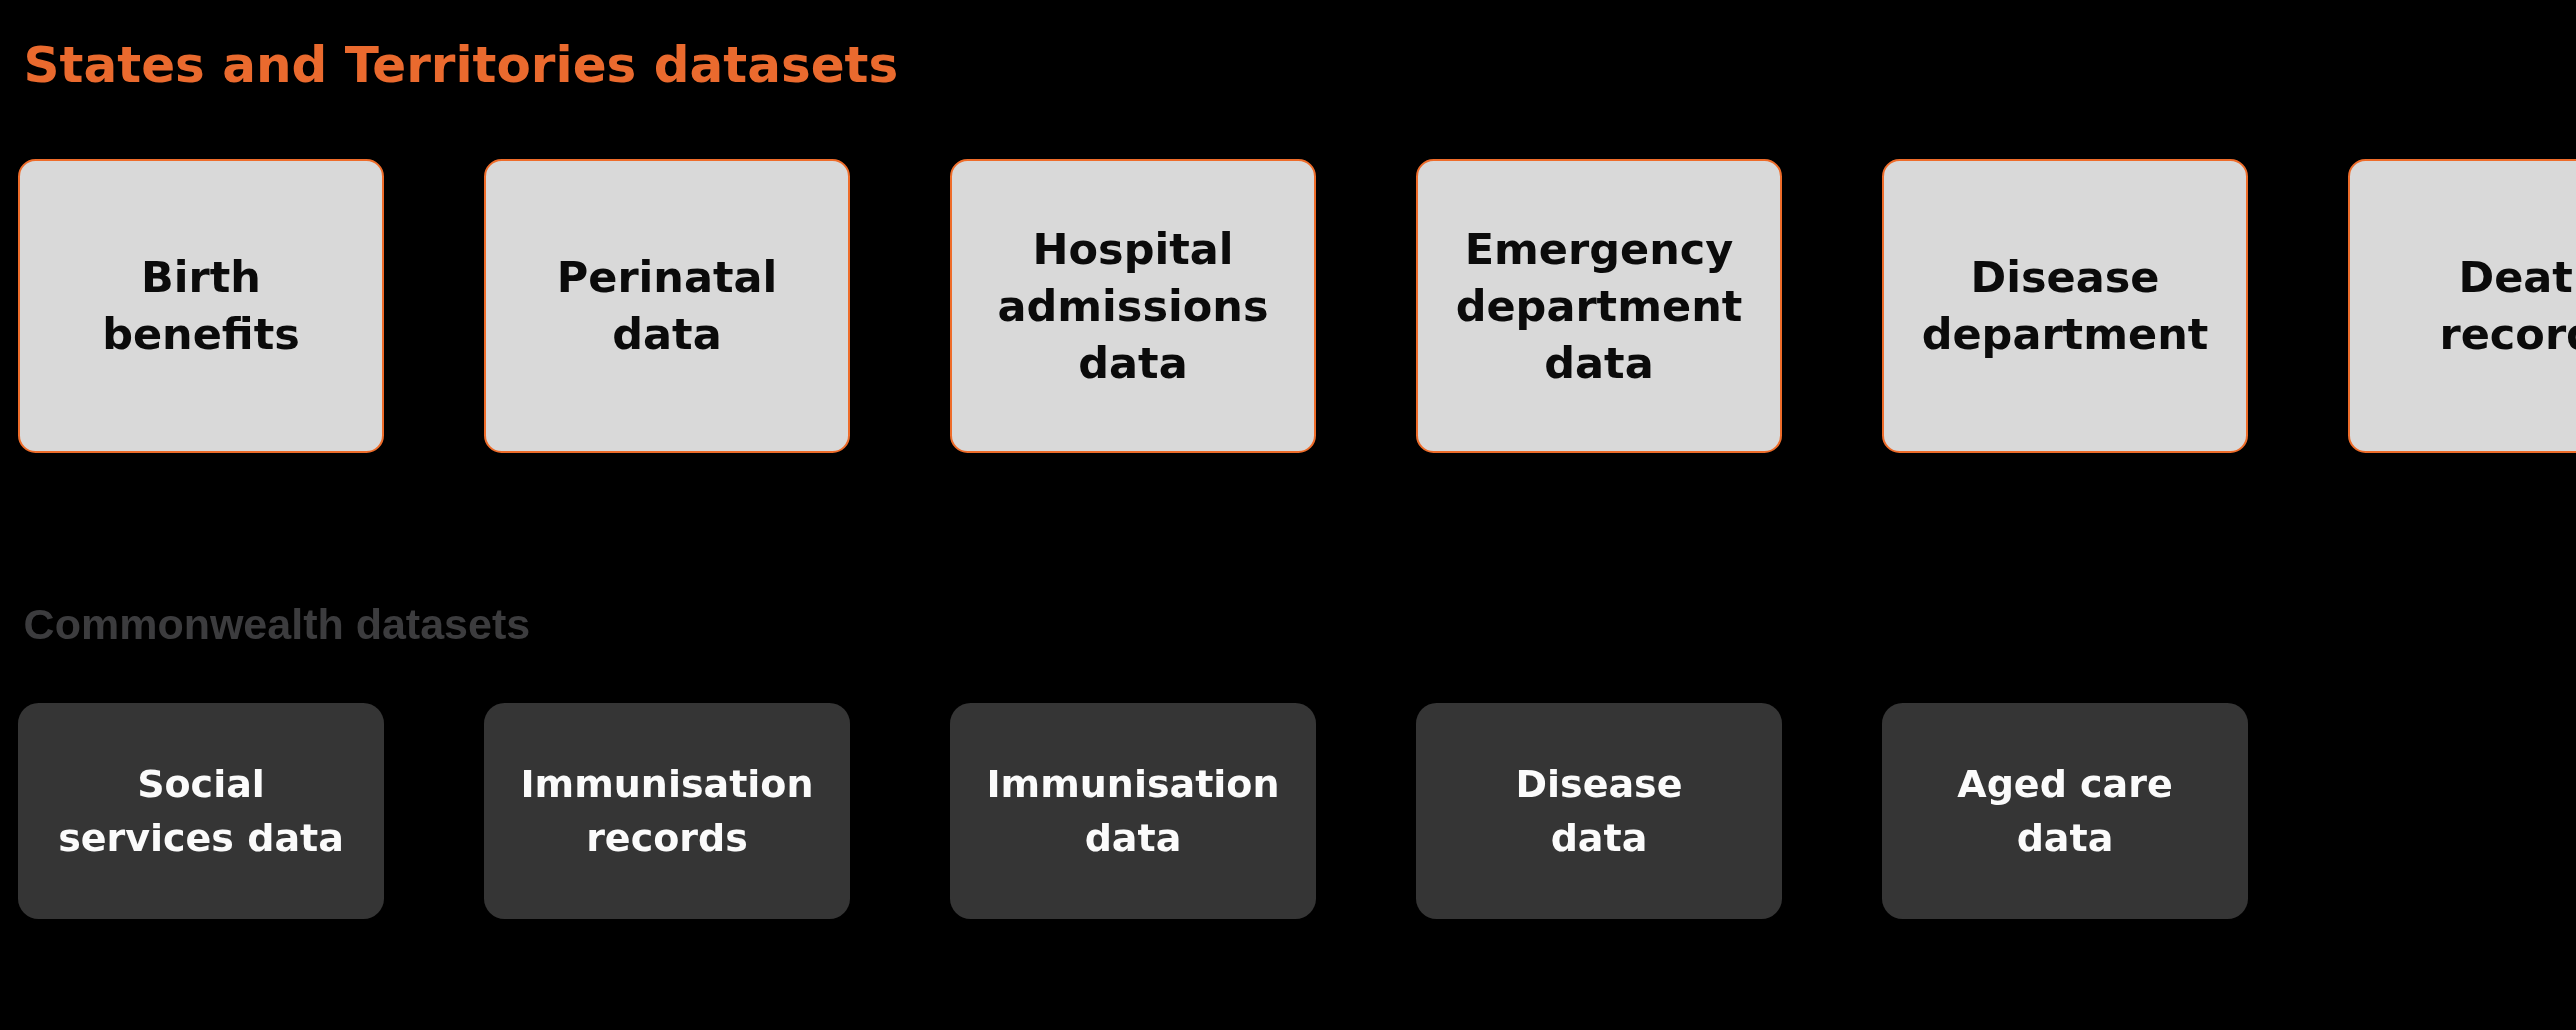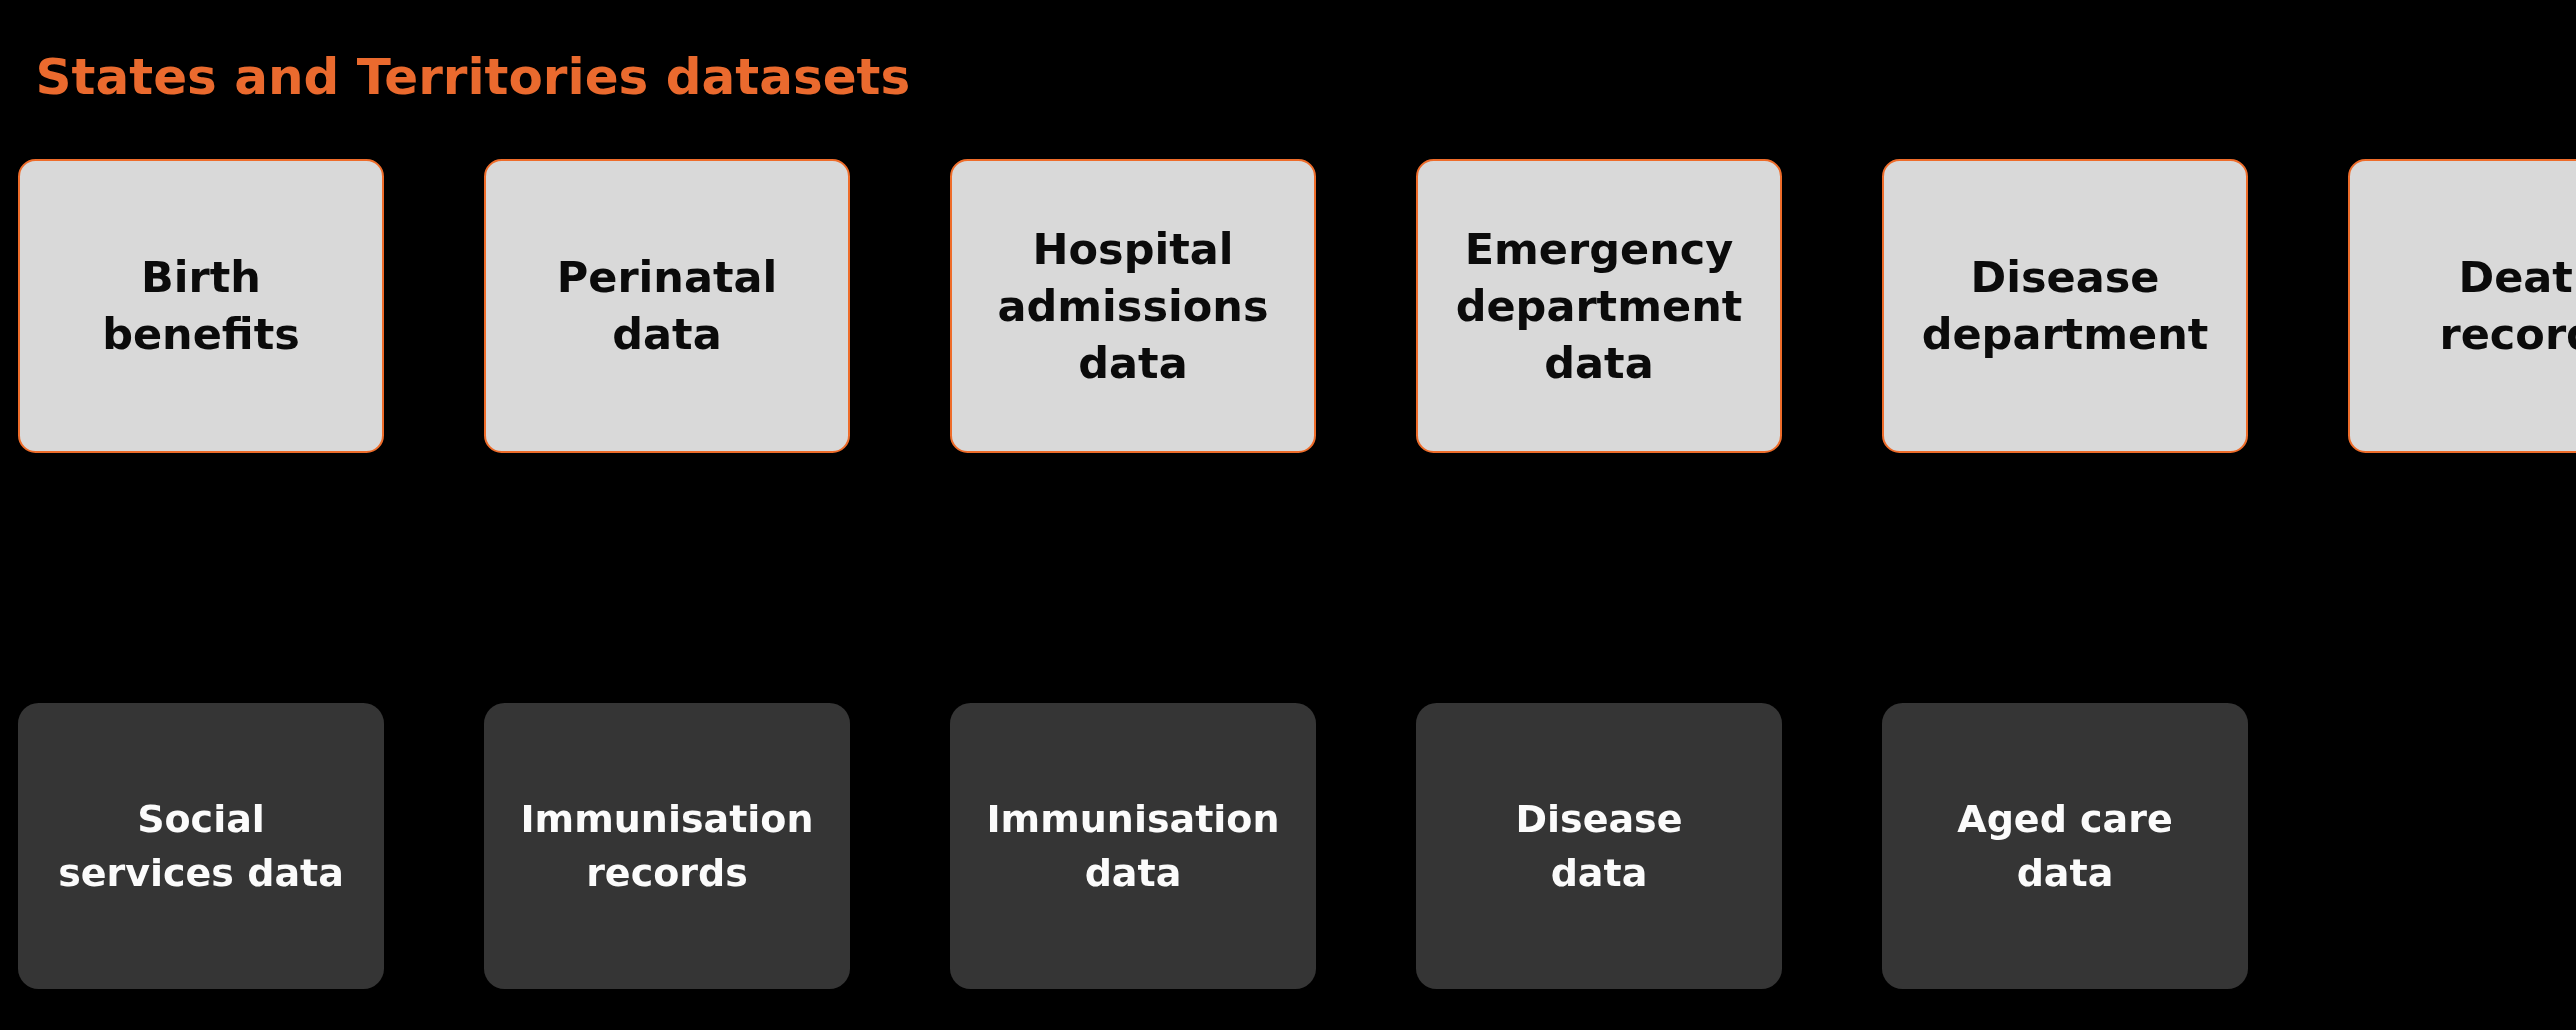--- a/index.html
+++ b/index.html
@@ -10,21 +10,21 @@
   .canvas {
     position: relative;
     width: 3091px;
     height: 1030px;
     background: var(--bg, #000000);
     overflow: hidden;
   }
   .section-title {
     position: absolute;
     left: 19.6px;
-    margin: 16px;
+    margin: 4px;
     font-weight: bold;
     letter-spacing: 0;
   }
   .title-states {
     top: 33px;
     font: bold 50px/1.12 "DejaVu Sans", sans-serif;
     color: var(--accent-orange, #EA6A2E);
   }
   .title-cwlth {
     top: 596px;
@@ -54,21 +54,21 @@
   }
   .box-state {
     height: 294px;
     background: var(--box-light, #D9D9D9);
     border: 2.1px solid var(--border-orange, #EE6C2A);
     border-radius: 17.5px;
     font: bold 43px/57px "DejaVu Sans", sans-serif;
     color: var(--text-dark, #0B0B0B);
   }
   .box-cwlth {
-    height: 286px;
+    height: 216px;
     background: var(--box-dark, #353535);
     border-radius: 20.6px;
     font: bold 38px/54px "DejaVu Sans", sans-serif;
     color: var(--text-light, #FBFBFB);
   }
 </style>
 </head>
 <body>
 
 <div class="canvas">
@@ -97,20 +97,21 @@
     <div class="box box-state">
       <span class="label">Disease
 department</span>
     </div>
     <div class="box box-state">
       <span class="label">Death
 records</span>
     </div>
   </div>
 
+  <h2 class="section-title title-cwlth">Commonwealth datasets</h2>
 
   <div class="box-row row-cwlth">
     <div class="box box-cwlth">
       <span class="label">Social
 services data</span>
     </div>
     <div class="box box-cwlth">
       <span class="label">Immunisation
 records</span>
     </div>

